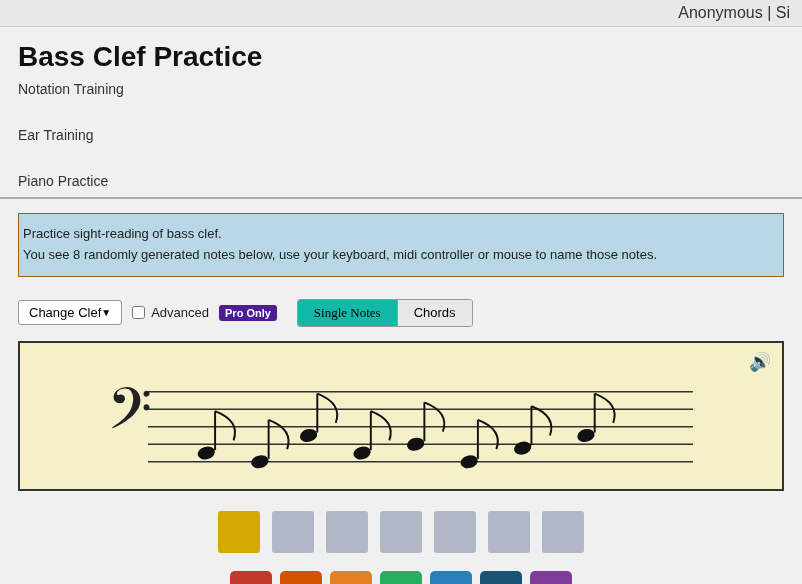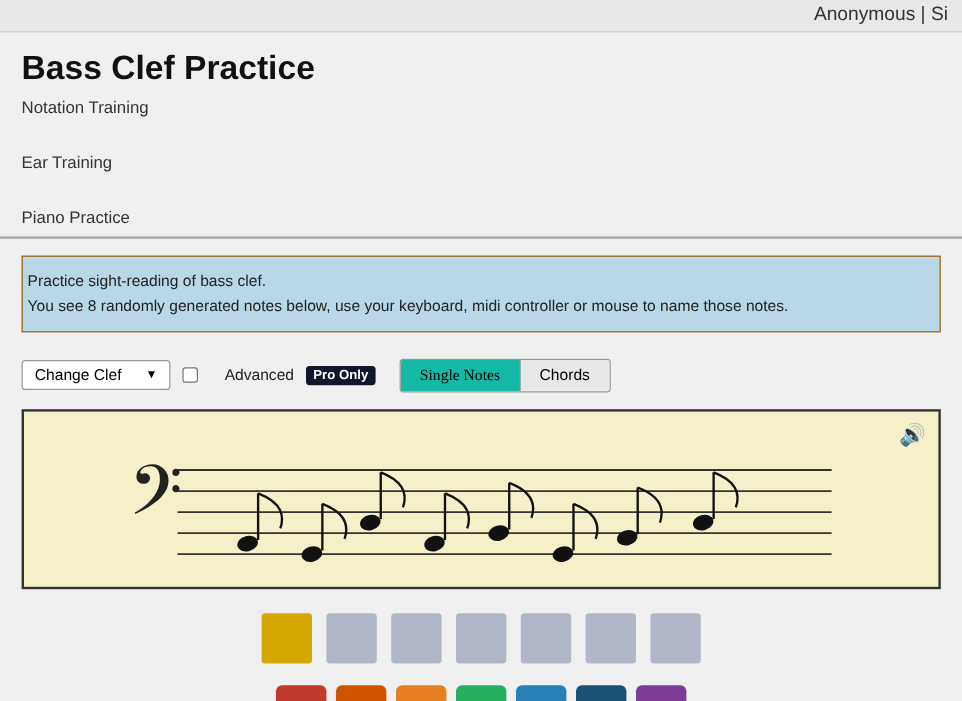--- a/index.html
+++ b/index.html
@@ -64,31 +64,31 @@
 
     .change-clef-btn {
       background: #fff;
       border: 1px solid #999;
       padding: 4px 10px;
       font-size: 13px;
       cursor: pointer;
       border-radius: 3px;
       display: flex;
       align-items: center;
-      gap: 20px;
+      gap: 0;
     }
 
     .advanced-label {
       display: flex;
-      gap: 22px;
+      gap: 6px;
       font-size: 13px;
     }
 
     .pro-only-badge {
-      background: #0f172a;
+      background: #4c1d95;
       color: #fff;
       font-size: 11px;
       font-weight: bold;
       padding: 2px 6px;
       border-radius: 3px;
     }
 
     .tab-group {
       display: flex;
       border: 1px solid #999;

